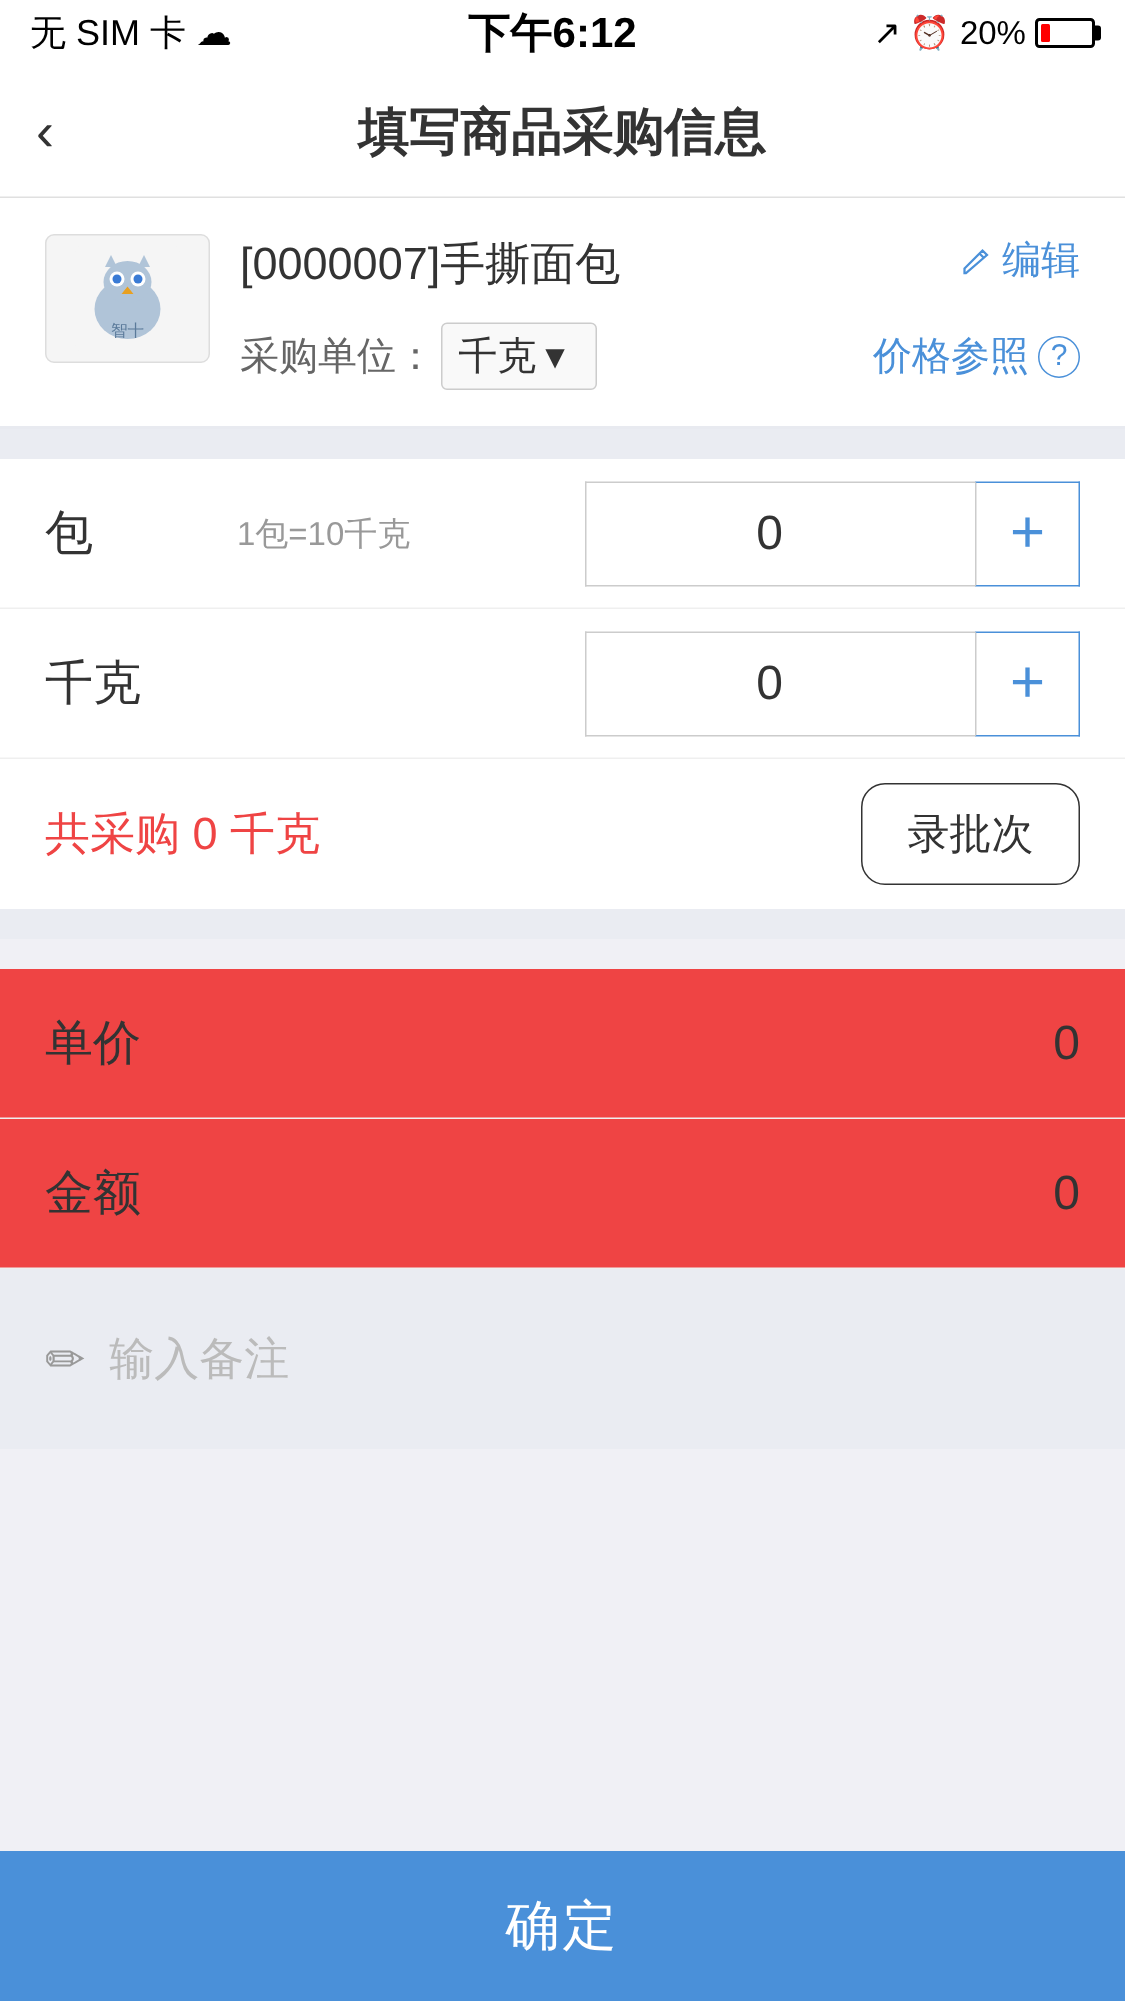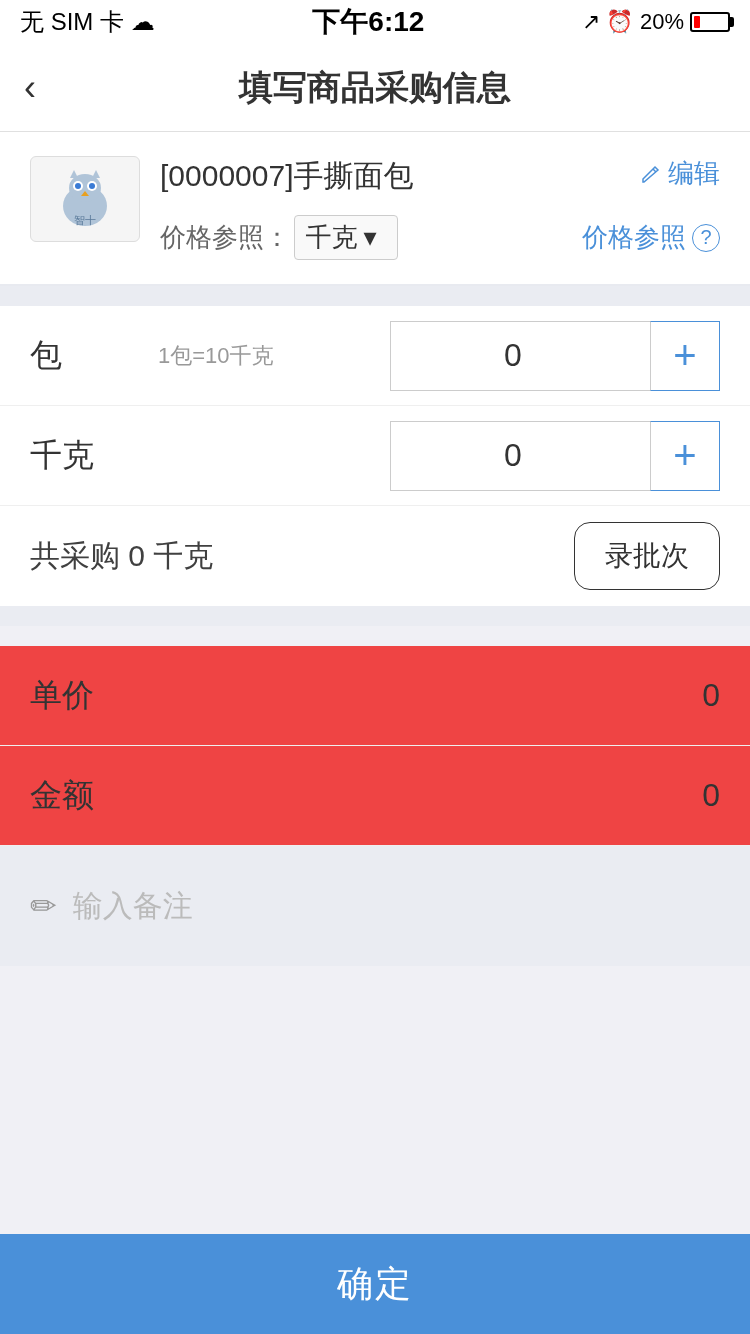--- a/index.html
+++ b/index.html
@@ -161,21 +161,21 @@
 
     
     .summary-row {
       display: flex; align-items: center; justify-content: space-between;
       padding: 0 30px;
       height: 100px;
       background: #fff;
       border-bottom: none;
     }
     .summary-text {
-      font-size: 30px; color: #404040;
+      font-size: 30px; color: #ef4444;
     }
     .record-btn {
       border: 1.5px solid #333;
       background: #fff;
       color: #333;
       font-size: 28px;
       padding: 14px 30px;
       border-radius: 16px;
       cursor: pointer;
     }
@@ -280,21 +280,21 @@
       <span class="edit-btn">
         <svg width="22" height="22" viewBox="0 0 22 22" fill="none">
           <path d="M3 16L15 4l3 3L4 19H3v-3z" stroke="#4a90d9" stroke-width="1.5" fill="none"></path>
           <path d="M13 6l3 3" stroke="#4a90d9" stroke-width="1.5"></path>
         </svg>
         <span>编辑</span>
       </span>
     </div>
     <div class="product-unit-row">
       <div>
-        <span class="unit-label">价格参照：</span>
+        <span class="unit-label">采购单位：</span>
         <span class="unit-select">
           <span>千克</span>
           <span>▾</span>
         </span>
       </div>
       <div class="price-ref">
         <span>价格参照</span>
         <span class="price-ref-help">?</span>
       </div>
     </div>

